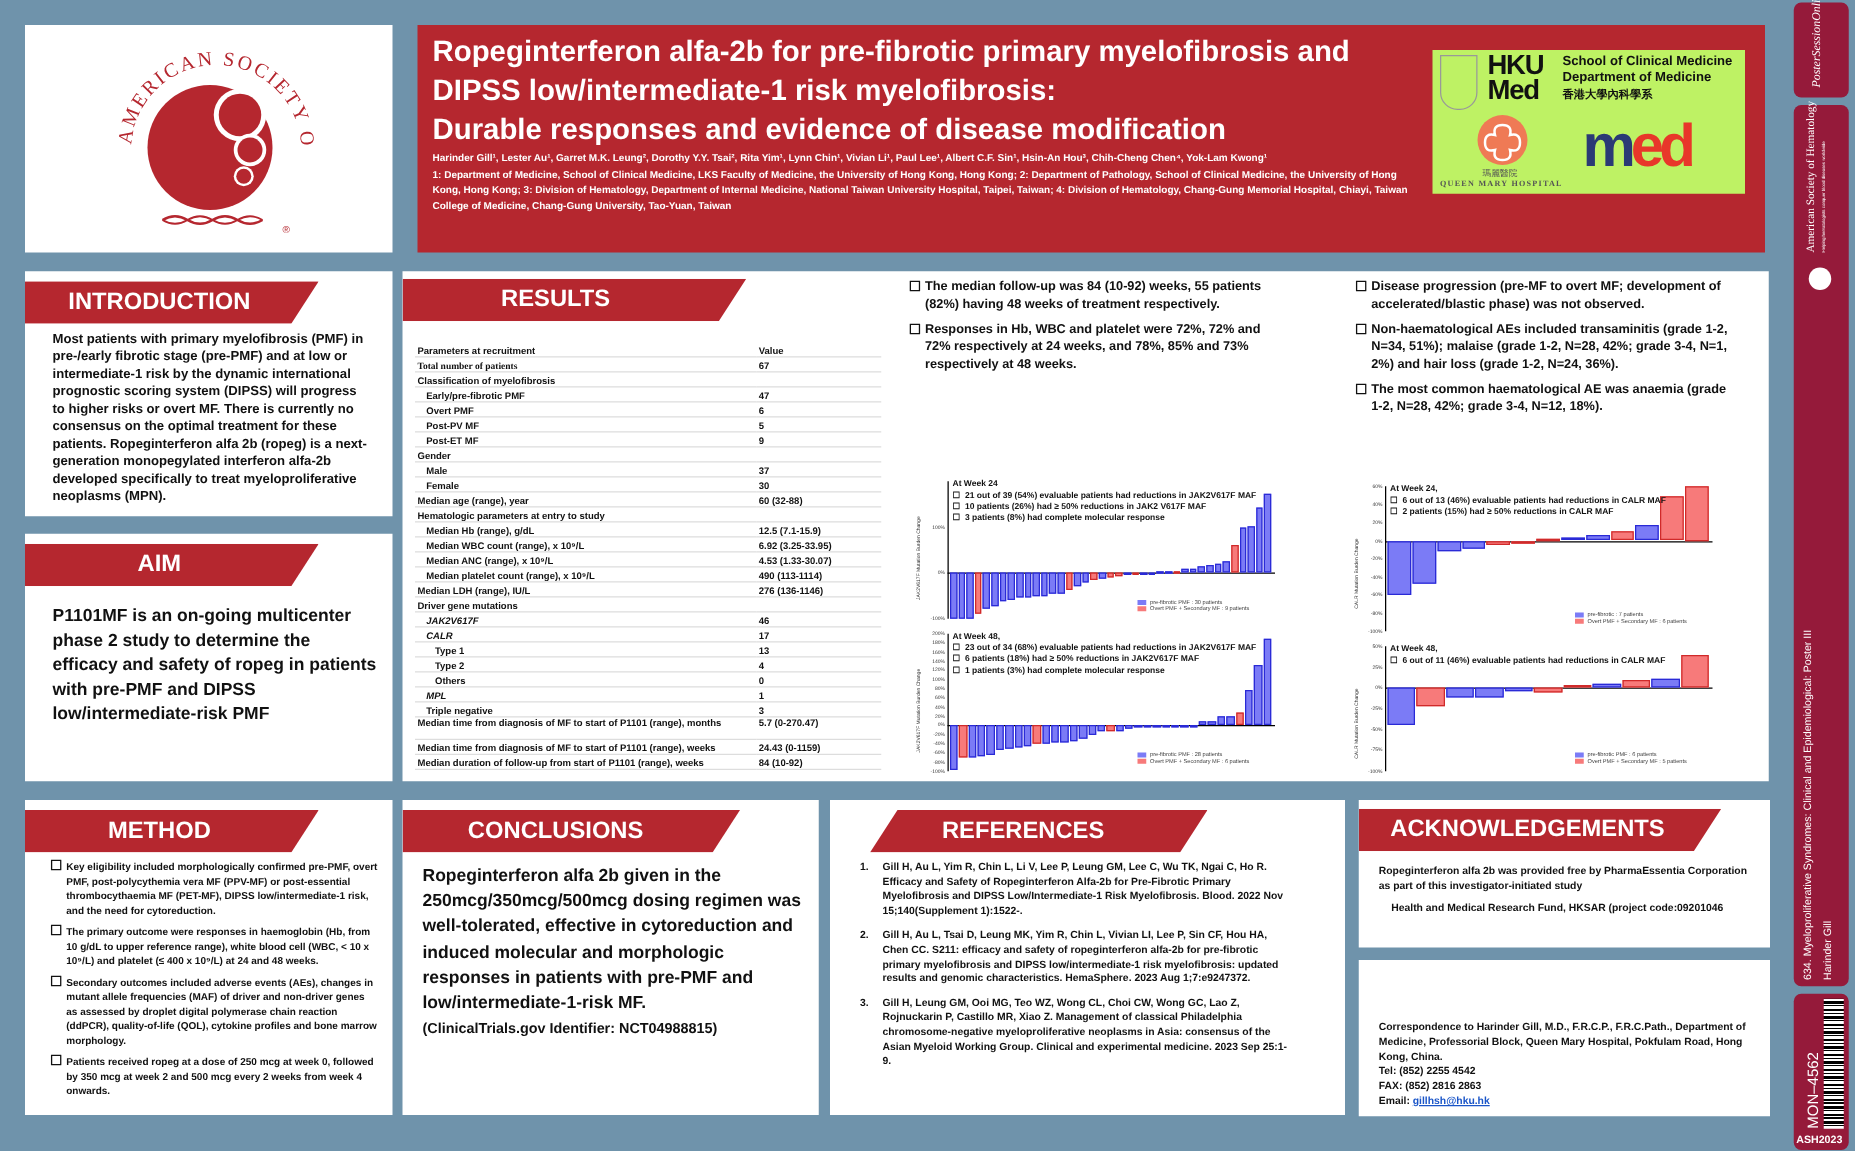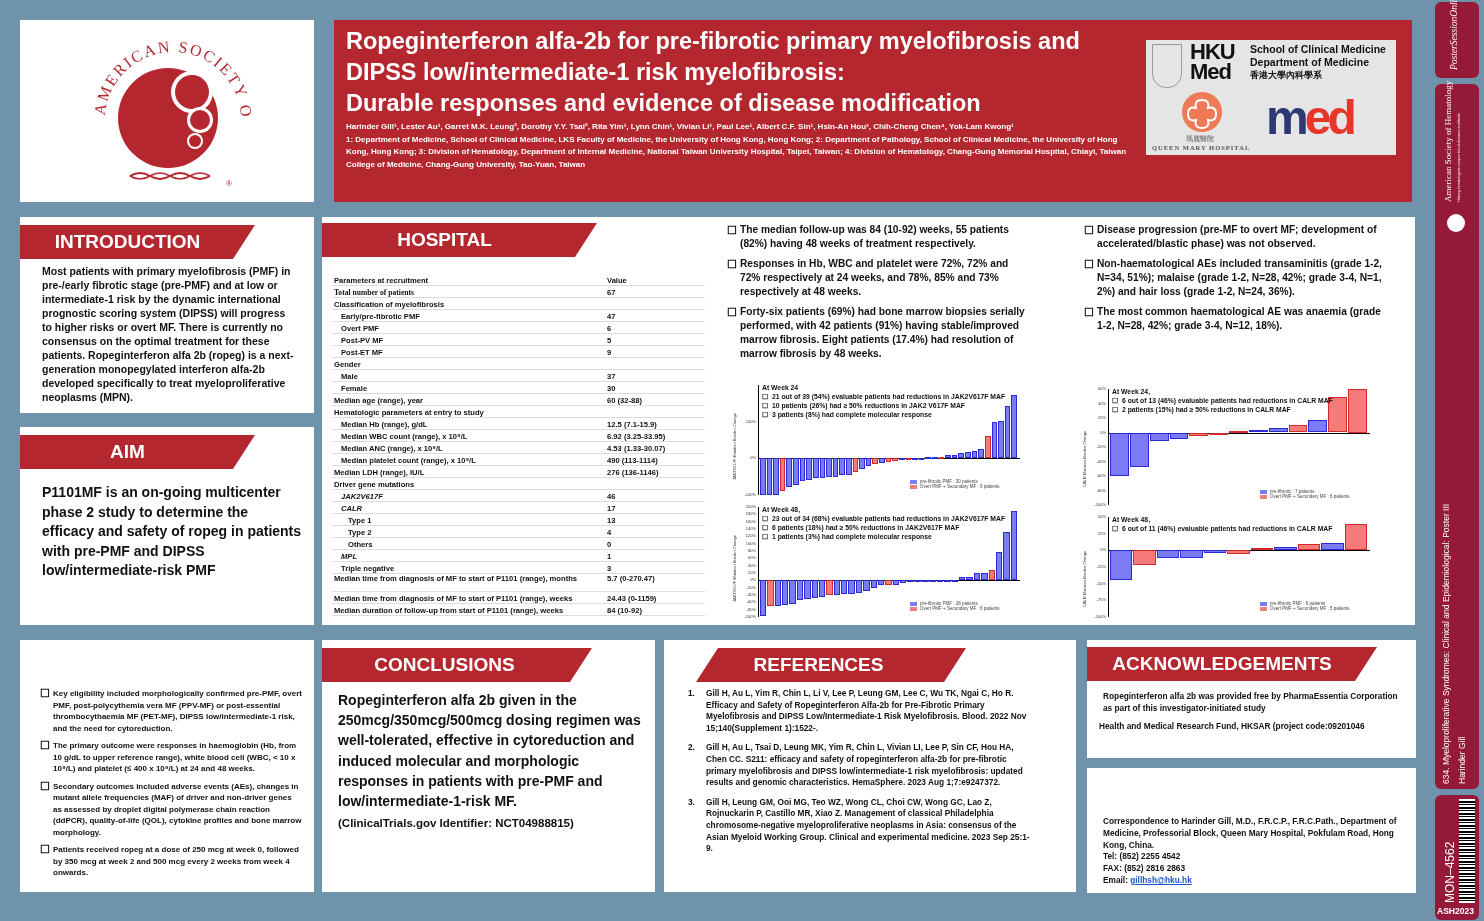--- a/index.html
+++ b/index.html
@@ -4,21 +4,21 @@
 <style>
 *{box-sizing:border-box;margin:0;padding:0}
 html,body{width:1484px;height:921px;overflow:hidden}
 body{background:#6f93ab;font-family:"Liberation Sans",sans-serif;color:#111;position:relative}
 .panel{position:absolute;background:#fff}
 .hdr{position:absolute;left:0;height:34px;background:#b5272f;color:#fff;font-weight:bold;font-size:19px;display:flex;align-items:center;justify-content:center;clip-path:polygon(0 0,100% 0,calc(100% - 22px) 100%,0 100%)}
 .body-txt{font-weight:bold;font-size:10.5px;line-height:14px;color:#111}
 .title-band{position:absolute;left:334px;top:20px;width:1078px;height:182px;background:#b5272f;color:#fff}
 .title-band h1{position:absolute;left:12px;top:6px;font-size:23.5px;line-height:31px;font-weight:bold;width:790px}
 .title-band .authors{position:absolute;left:12px;top:101px;width:790px;font-size:8px;line-height:12.5px;font-weight:bold}
-.logo-box{position:absolute;left:812px;top:20px;width:250px;height:115px;background:#e5e5e5}
+.logo-box{position:absolute;left:812px;top:20px;width:250px;height:115px;background:#bef264}
 .chk li{list-style:none;position:relative;padding-left:13px;margin-bottom:6px}
 .chk li::before{content:"\2610";position:absolute;left:0;top:0;font-size:11px}
 table.params{border-collapse:collapse;width:373px;font-size:7.6px;font-weight:bold}
 table.params td{border-bottom:1px solid #ddd;height:12px;padding:0 2px;vertical-align:bottom}
 table.params td.v{width:100px}
 .chart{position:absolute;background:#fff}
 .bar{position:absolute}
 .bar.b{background:#7b7bf6;border:1px solid #2a2ad6}
 .bar.r{background:#f77a7a;border:1px solid #d02a2a}
 .axis0{position:absolute;height:1px;background:#000}
@@ -107,21 +107,21 @@
   <div class="hdr" style="top:8px;width:235px;padding-right:20px">INTRODUCTION</div>
   <div class="body-txt" style="position:absolute;left:22px;top:47px;width:255px">Most patients with primary myelofibrosis (PMF) in pre-/early fibrotic stage (pre-PMF) and at low or intermediate-1 risk by the dynamic international prognostic scoring system (DIPSS) will progress to higher risks or overt MF. There is currently no consensus on the optimal treatment for these patients. Ropeginterferon alfa 2b (ropeg) is a next-generation monopegylated interferon alfa-2b developed specifically to treat myeloproliferative neoplasms (MPN).</div>
 </div>
 
 <div class="panel" style="left:20px;top:427px;width:294px;height:198px">
   <div class="hdr" style="top:8px;width:235px;padding-right:20px">AIM</div>
   <div style="position:absolute;left:22px;top:56px;width:260px;font-weight:bold;font-size:14px;line-height:19.5px">P1101MF is an on-going multicenter phase 2 study to determine the efficacy and safety of ropeg in patients with pre-PMF and DIPSS low/intermediate-risk PMF</div>
 </div>
 
 <div class="panel" style="left:322px;top:217px;width:1093px;height:408px">
-  <div class="hdr" style="top:6px;width:275px;padding-right:30px">HOSPITAL</div>
+  <div class="hdr" style="top:6px;width:275px;padding-right:30px">RESULTS</div>
   <div style="position:absolute;left:10px;top:52px">
     <table class="params">
       <tbody id="params-body">
           <tr style="height: 16px;">
             <td>Parameters at recruitment</td>
             <td class="v">Value</td>
           </tr>
           <tr>
             <td style="padding-left:2px;font-family:Liberation Serif, serif;">Total number of patients</td>
             <td class="v">67</td>
@@ -231,21 +231,20 @@
             <td class="v">84 (10-92)</td>
           </tr>
         </tbody>
     </table>
   </div>
 
   <div class="body-txt" style="position:absolute;left:405px;top:6px;width:300px;font-size:10.2px">
     <ul class="chk">
       <li>The median follow-up was 84 (10-92) weeks, 55 patients (82%) having 48 weeks of treatment respectively.</li>
       <li>Responses in Hb, WBC and platelet were 72%, 72% and 72% respectively at 24 weeks, and 78%, 85% and 73% respectively at 48 weeks.</li>
-      <li>Forty-six patients (69%) had bone marrow biopsies serially performed, with 42 patients (91%) having stable/improved marrow fibrosis. Eight patients (17.4%) had resolution of marrow fibrosis by 48 weeks.</li>
     </ul>
   </div>
 
   <div class="body-txt" style="position:absolute;left:762px;top:6px;width:305px;font-size:10.2px">
     <ul class="chk">
       <li>Disease progression (pre-MF to overt MF; development of accelerated/blastic phase) was not observed.</li>
       <li>Non-haematological AEs included transaminitis (grade 1-2, N=34, 51%); malaise (grade 1-2, N=28, 42%; grade 3-4, N=1, 2%) and hair loss (grade 1-2, N=24, 36%).</li>
       <li>The most common haematological AE was anaemia (grade 1-2, N=28, 42%; grade 3-4, N=12, 18%).</li>
     </ul>
   </div>
@@ -436,20 +435,21 @@
         <div style="padding-left:10px;position:relative"><span style="position:absolute;left:0">☐</span><span>6 out of 11 (46%) evaluable patients had reductions in CALR MAF</span></div>
       </div>
       <div class="legend" style="left: 180px; top: 90px;">
         <div><span class="sw" style="background:#7b7bf6"></span><span>pre-fibrotic PMF</span> : <span>6</span> <span>patients</span></div>
         <div><span class="sw" style="background:#f77a7a"></span><span>Overt PMF + Secondary MF</span> : <span>5</span> <span>patients</span></div>
       </div>
     </div>
 </div>
 
 <div class="panel" style="left:20px;top:640px;width:294px;height:252px">
+  <div class="hdr" style="top:8px;width:235px;padding-right:20px">METHOD</div>
   <ul class="chk" style="position:absolute;left:20px;top:48px;width:262px;font-weight:bold;font-size:8px;line-height:11.5px">
     <li>Key eligibility included morphologically confirmed pre-PMF, overt PMF, post-polycythemia vera MF (PPV-MF) or post-essential thrombocythaemia MF (PET-MF), DIPSS low/intermediate-1 risk, and the need for cytoreduction.</li>
     <li>The primary outcome were responses in haemoglobin (Hb, from 10 g/dL to upper reference range), white blood cell (WBC, &lt; 10 x 10⁹/L) and platelet (≤ 400 x 10⁹/L) at 24 and 48 weeks.</li>
     <li>Secondary outcomes included adverse events (AEs), changes in mutant allele frequencies (MAF) of driver and non-driver genes as assessed by droplet digital polymerase chain reaction (ddPCR), quality-of-life (QOL), cytokine profiles and bone marrow morphology.</li>
     <li>Patients received ropeg at a dose of 250 mcg at week 0, followed by 350 mcg at week 2 and 500 mcg every 2 weeks from week 4 onwards.</li>
   </ul>
 </div>
 
 <div class="panel" style="left:322px;top:640px;width:333px;height:252px">
   <div class="hdr" style="top:8px;width:270px;padding-right:25px">CONCLUSIONS</div>
@@ -462,21 +462,21 @@
   <ol class="refs" style="position:absolute;left:24px;top:48px;width:345px;font-weight:bold;font-size:8.3px;line-height:11.6px" id="refs-list">
       <li><span style="position:absolute;left:0">1.</span><span>Gill H, Au L, Yim R, Chin L, Li V, Lee P, Leung GM, Lee C, Wu TK, Ngai C, Ho R. Efficacy and Safety of Ropeginterferon Alfa-2b for Pre-Fibrotic Primary Myelofibrosis and DIPSS Low/Intermediate-1 Risk Myelofibrosis. Blood. 2022 Nov 15;140(Supplement 1):1522-.</span></li>
       <li><span style="position:absolute;left:0">2.</span><span>Gill H, Au L, Tsai D, Leung MK, Yim R, Chin L, Vivian LI, Lee P, Sin CF, Hou HA, Chen CC. S211: efficacy and safety of ropeginterferon alfa-2b for pre-fibrotic primary myelofibrosis and DIPSS low/intermediate-1 risk myelofibrosis: updated results and genomic characteristics. HemaSphere. 2023 Aug 1;7:e9247372.</span></li>
       <li><span style="position:absolute;left:0">3.</span><span>Gill H, Leung GM, Ooi MG, Teo WZ, Wong CL, Choi CW, Wong GC, Lao Z, Rojnuckarin P, Castillo MR, Xiao Z. Management of classical Philadelphia chromosome-negative myeloproliferative neoplasms in Asia: consensus of the Asian Myeloid Working Group. Clinical and experimental medicine. 2023 Sep 25:1-9.</span></li>
     </ol>
 </div>
 
 <div class="panel" style="left:1087px;top:640px;width:329px;height:118px">
   <div class="hdr" style="top:7px;width:290px;padding-right:20px">ACKNOWLEDGEMENTS</div>
   <div class="body-txt" style="position:absolute;left:16px;top:50px;width:305px;font-size:8.3px;line-height:12px">Ropeginterferon alfa 2b was provided free by PharmaEssentia Corporation as part of this investigator-initiated study</div>
-  <div class="body-txt" style="position:absolute;left:12px;top:80px;width:310px;font-size:8.3px;line-height:12px">Health and Medical Research Fund, HKSAR (project code:09201046</div>
+  <div class="body-txt" style="position:absolute;left:26px;top:80px;width:310px;font-size:8.3px;line-height:12px">Health and Medical Research Fund, HKSAR (project code:09201046</div>
 </div>
 
 <div class="panel" style="left:1087px;top:768px;width:329px;height:125px">
   <div class="body-txt" style="position:absolute;left:16px;top:48px;width:305px;font-size:8.3px;line-height:11.8px">
     <div>Correspondence to Harinder Gill, M.D., F.R.C.P., F.R.C.Path., Department of Medicine, Professorial Block, Queen Mary Hospital, Pokfulam Road, Hong Kong, China.</div>
     <div>Tel: (852) 2255 4542</div>
     <div>FAX: (852) 2816 2863</div>
     <div><span>Email: </span><a class="em">gillhsh@hku.hk</a></div>
   </div>
 </div>

